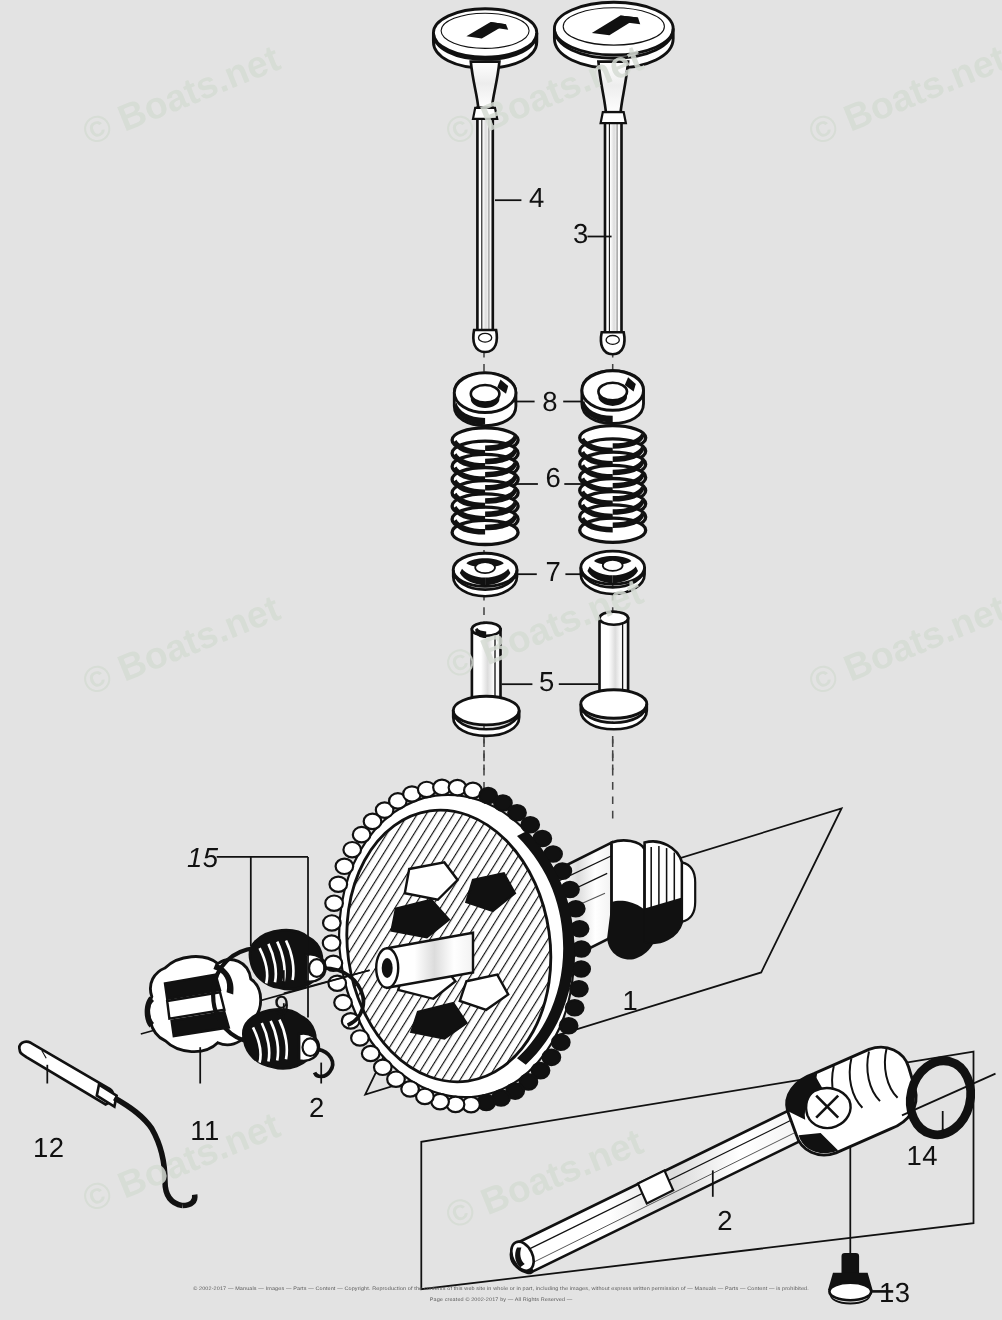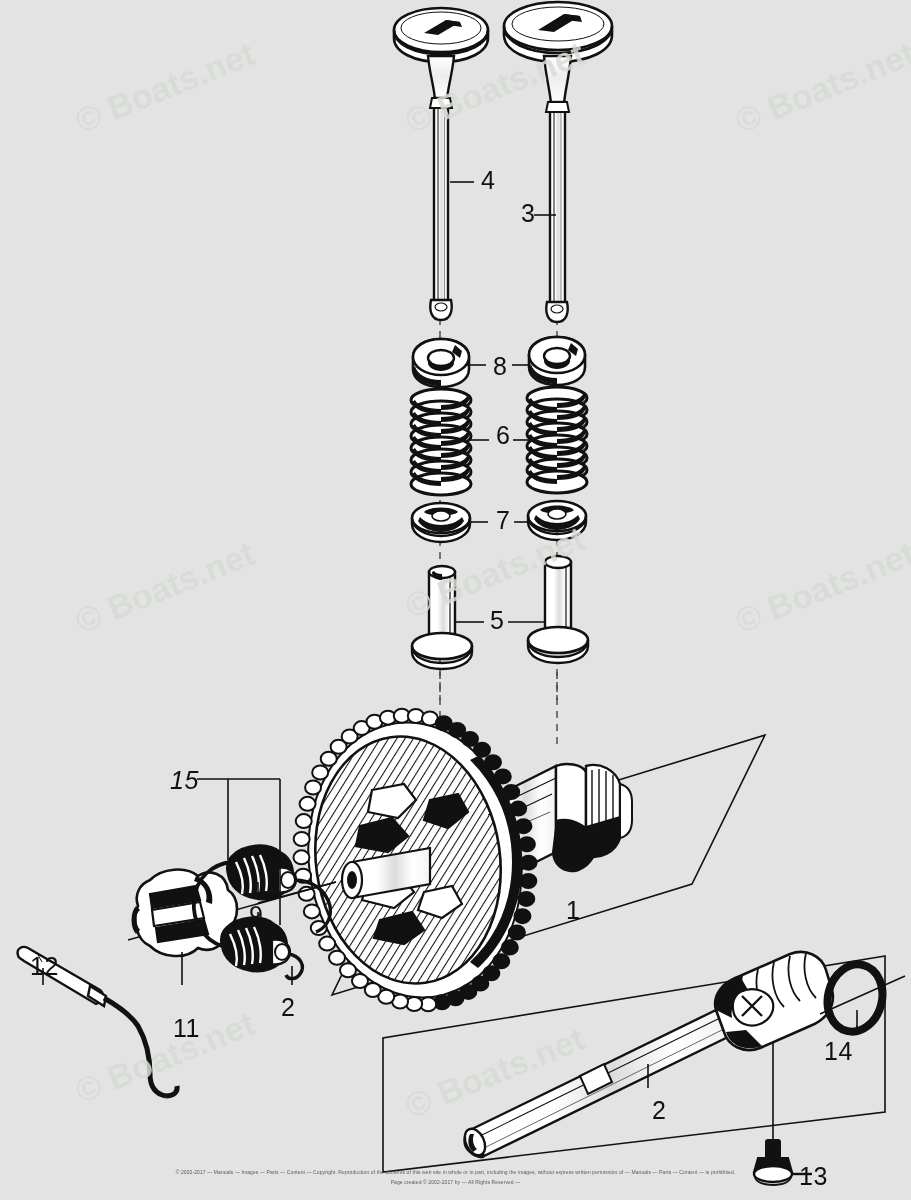--- a/index.html
+++ b/index.html
@@ -507,20 +507,20 @@
     <div class="callout" style="left: 652px; top: 1098px;">2</div>
     <div class="callout" style="left: 521px; top: 201px;">3</div>
     <div class="callout" style="left: 481px; top: 168px;">4</div>
     <div class="callout" style="left: 490px; top: 608px;">5</div>
     <div class="callout" style="left: 496px; top: 423px;">6</div>
     <div class="callout" style="left: 496px; top: 508px;">7</div>
     <div class="callout" style="left: 493px; top: 354px;">8</div>
     <div class="callout" style="left: 249px; top: 903px;">9</div>
     <div class="callout" style="left: 281px; top: 995px;">2</div>
     <div class="callout" style="left: 173px; top: 1016px;">11</div>
-    <div class="callout" style="left: 30px; top: 954px;">12</div>
+    <div class="callout" style="left: 30px; top: 1032px;">12</div>
     <div class="callout" style="left: 799px; top: 1164px;">13</div>
     <div class="callout" style="left: 824px; top: 1039px;">14</div>
     <div class="callout" style="left: 170px; top: 768px; font-style: italic;">15</div>
   </div>
 
 <div class="fineprint" id="fp1" style="top: 1168px;">© 2002-2017 — Manuals — Images — Parts — Content — Copyright. Reproduction of the contents of this web site in whole or in part, including the images, without express written permission of — Manuals — Parts — Content — is prohibited.</div>
 <div class="fineprint l2" id="fp2" style="top: 1178px;">Page created © 2002-2017 by — All Rights Reserved —</div>
 
 </body></html>

